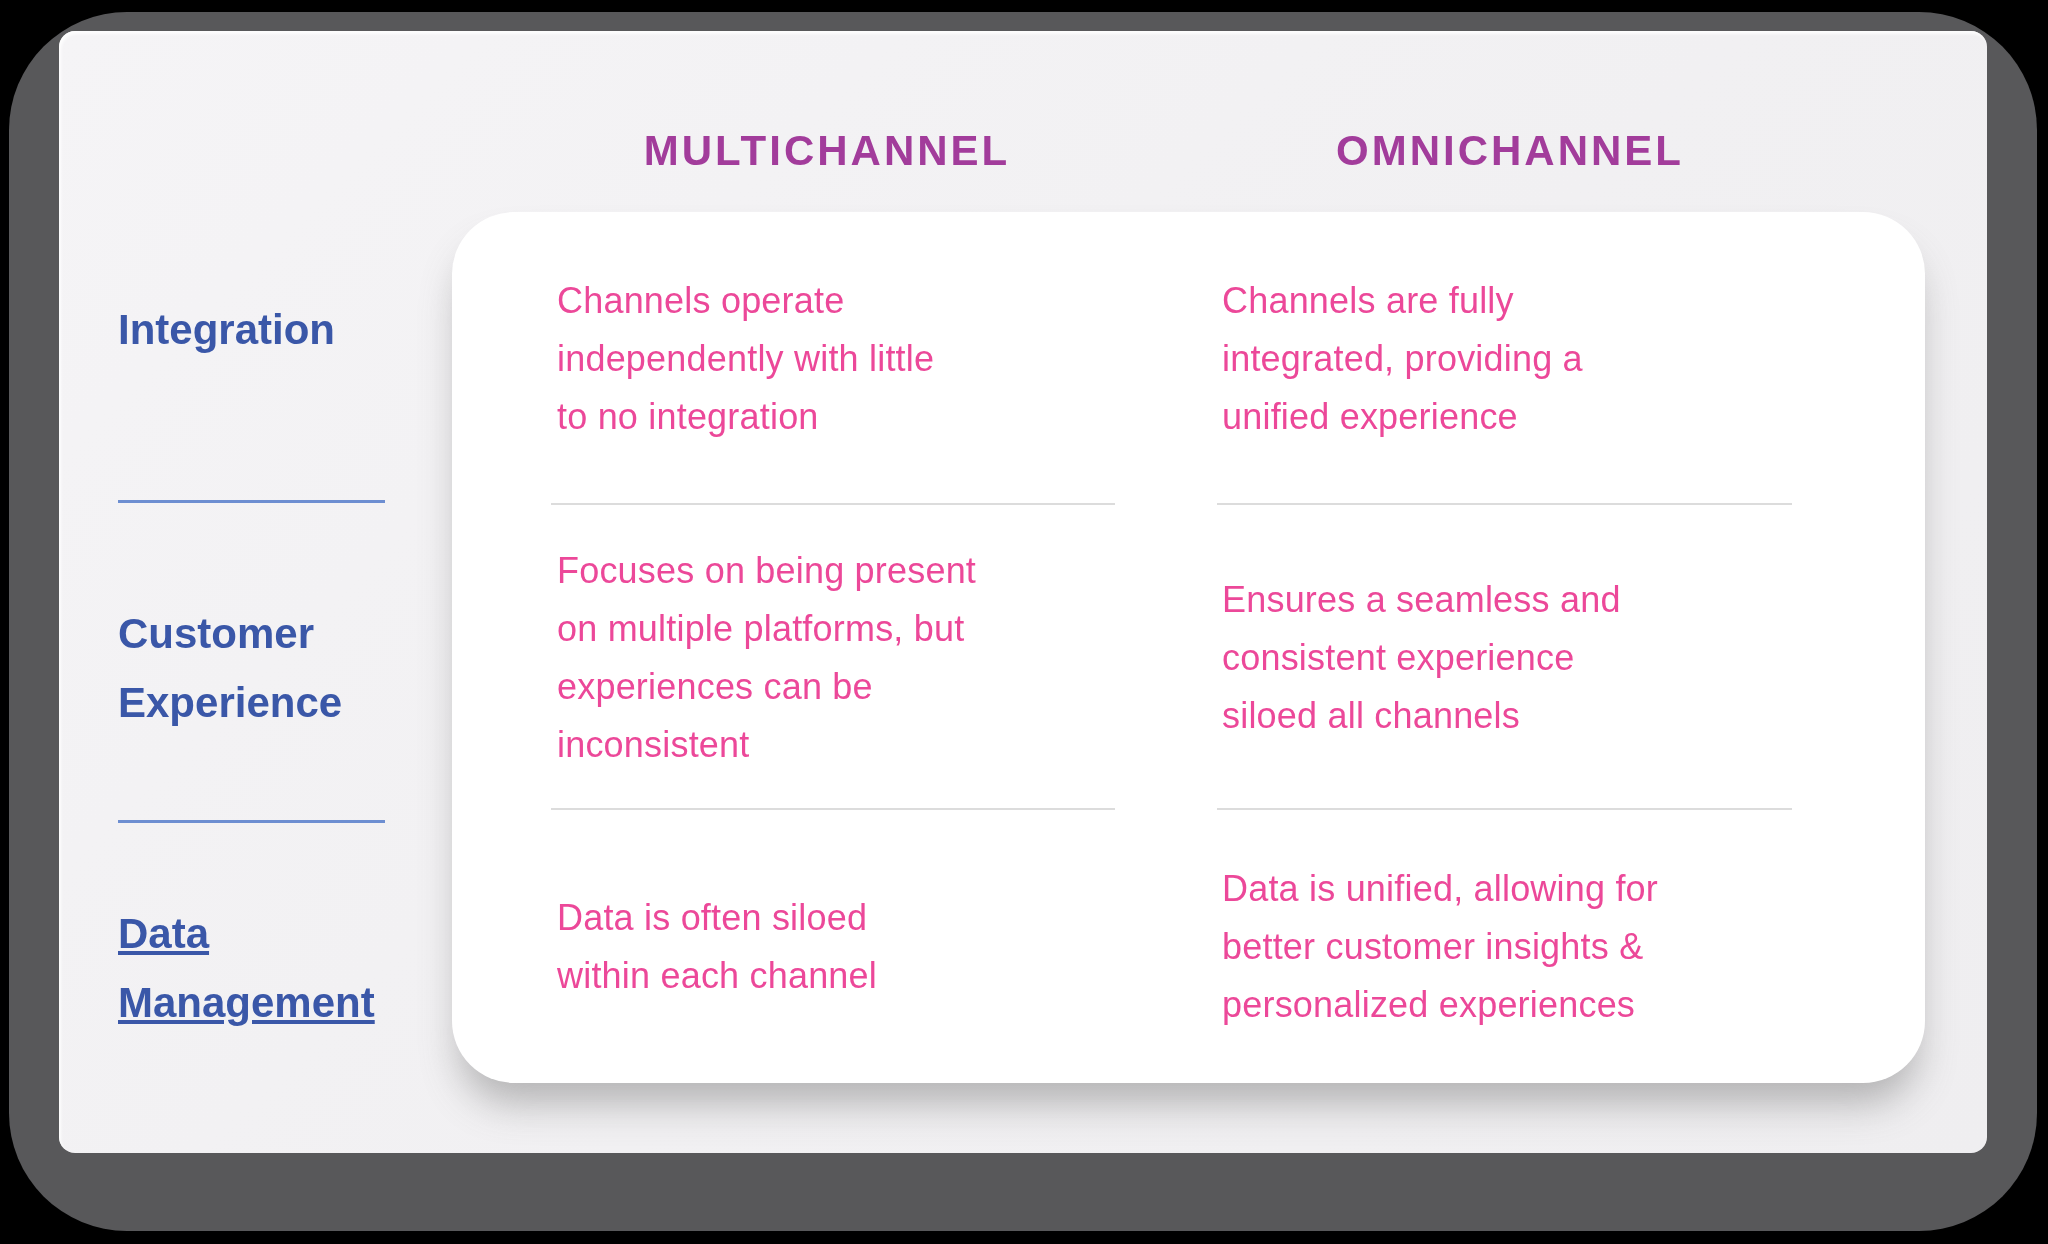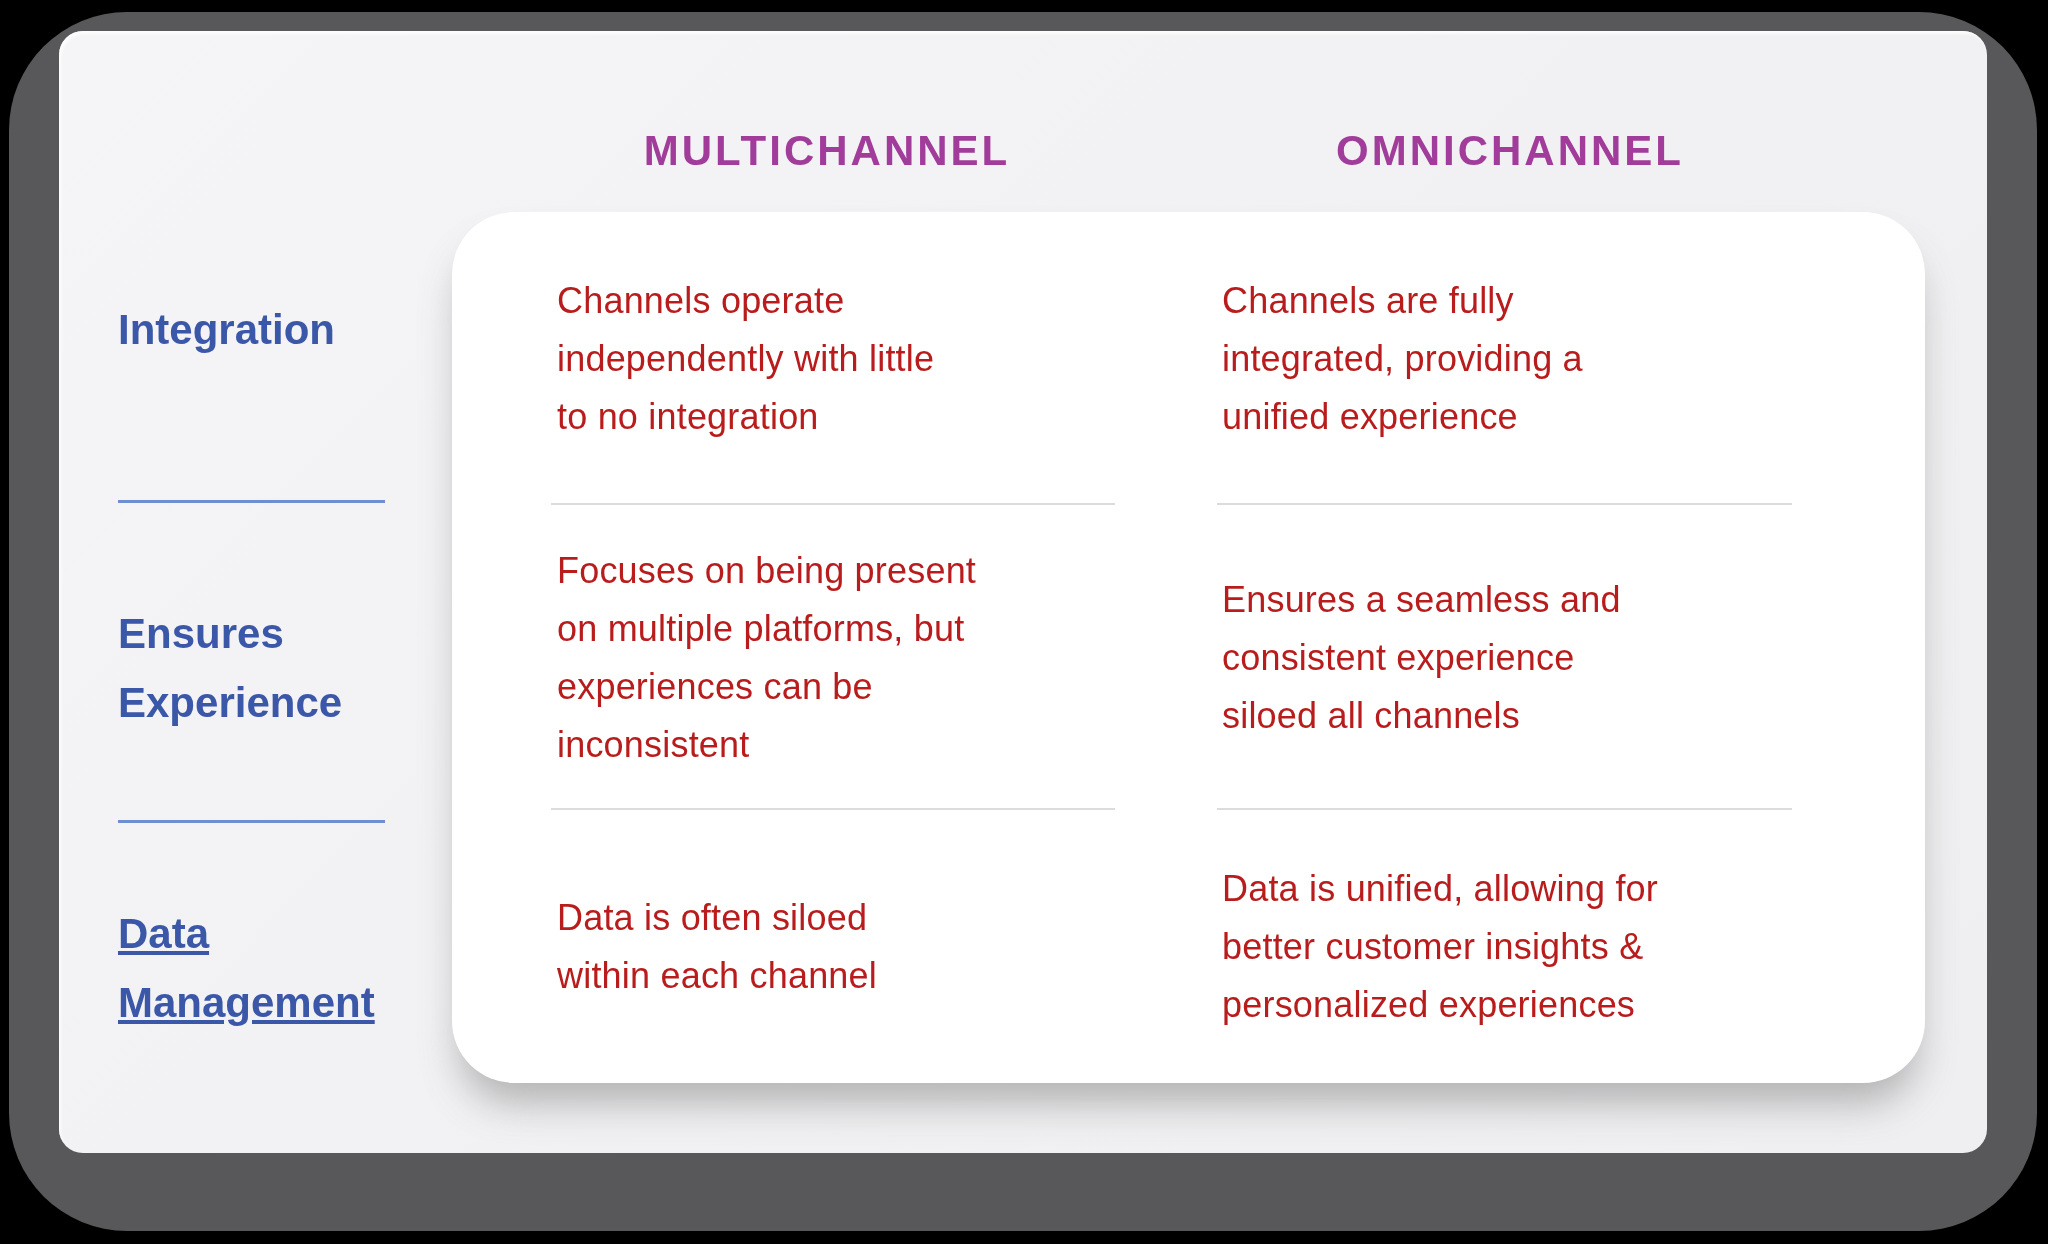--- a/index.html
+++ b/index.html
@@ -22,21 +22,21 @@
     width:2028px; height:1219px;
     background:#58585A;
     border-radius:118px;
   }
   
   .card{
     position:absolute;
     left:59px; top:31px;
     width:1928px; height:1122px;
     background:linear-gradient(135deg,#F5F4F6 0%,#F1F0F2 55%,#EFEEF0 100%);
-    border-radius:24px;
+    border-radius:16px;
     box-shadow:inset 2px 3px 3px rgba(255,255,255,0.85);
   }
   .hdr{
     position:absolute;
     top:96px;
     transform:translateX(-50%);
     font-size:42px;
     font-weight:700;
     letter-spacing:3px;
     color:#A23C9B;
@@ -76,21 +76,21 @@
     box-shadow:0 28px 38px -8px rgba(105,105,105,0.45);
   }
   .cell{
     position:absolute;
     display:flex;
     align-items:center;
     box-sizing:border-box;
     font-size:36px;
     line-height:58px;
     letter-spacing:0.2px;
-    color:#b91c1c;
+    color:#ec4899;
     white-space:pre-line;
     padding-right:30px;
   }
   .col1{ left:0; width:737px; padding-left:105px; }
   .col2{ left:737px; width:736px; padding-left:33px; }
   .row1{ top:0; height:293px; }
   .row2{ top:293px; height:305px; }
   .row3{ top:598px; height:273px; }
   .graydiv{
     position:absolute;
@@ -111,21 +111,21 @@
   <div class="card">
 
     <div class="hdr hdr-multi">MULTICHANNEL</div>
 
     <div class="hdr hdr-omni">OMNICHANNEL</div>
 
     <div class="rowlabel lbl-integration">Integration</div>
 
     <div class="bluediv bluediv-1"></div>
 
-    <div class="rowlabel lbl-customer">Ensures
+    <div class="rowlabel lbl-customer">Customer
 Experience</div>
 
     <div class="bluediv bluediv-2"></div>
 
     <div class="rowlabel lbl-data">Data
 Management</div>
 
     <div class="whitecard">
 
       <div class="cell col1 row1">Channels operate

